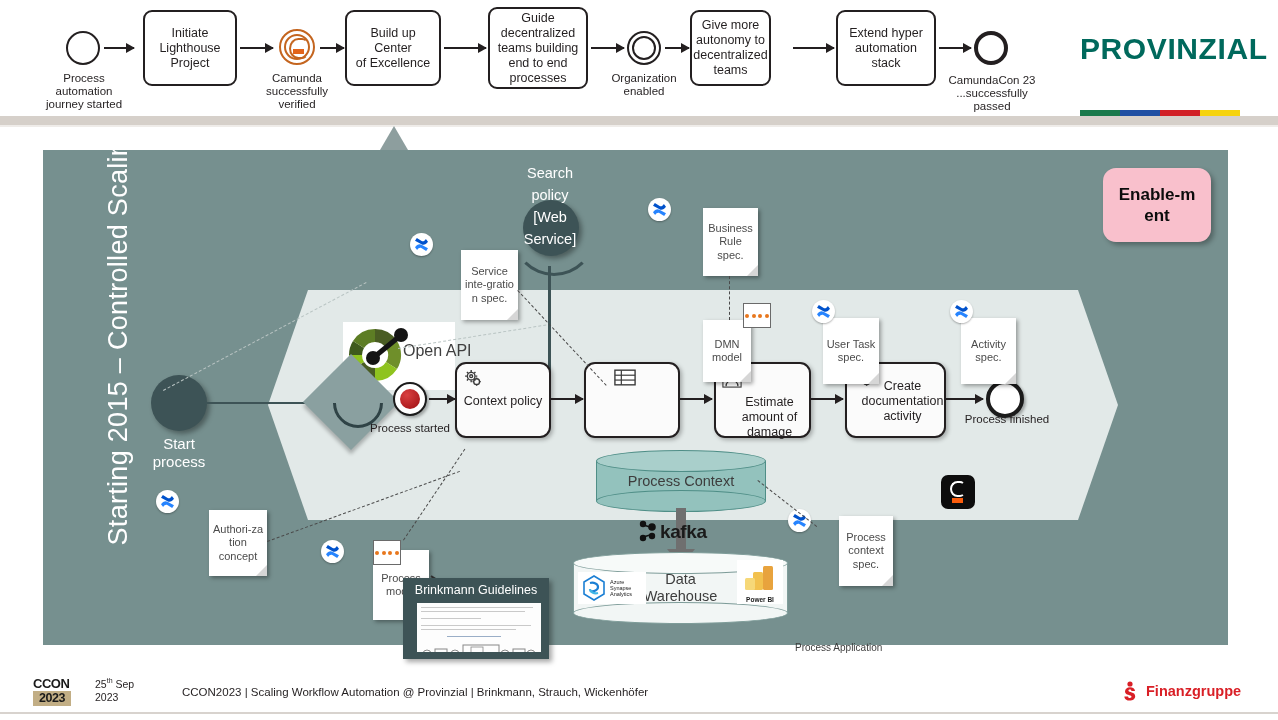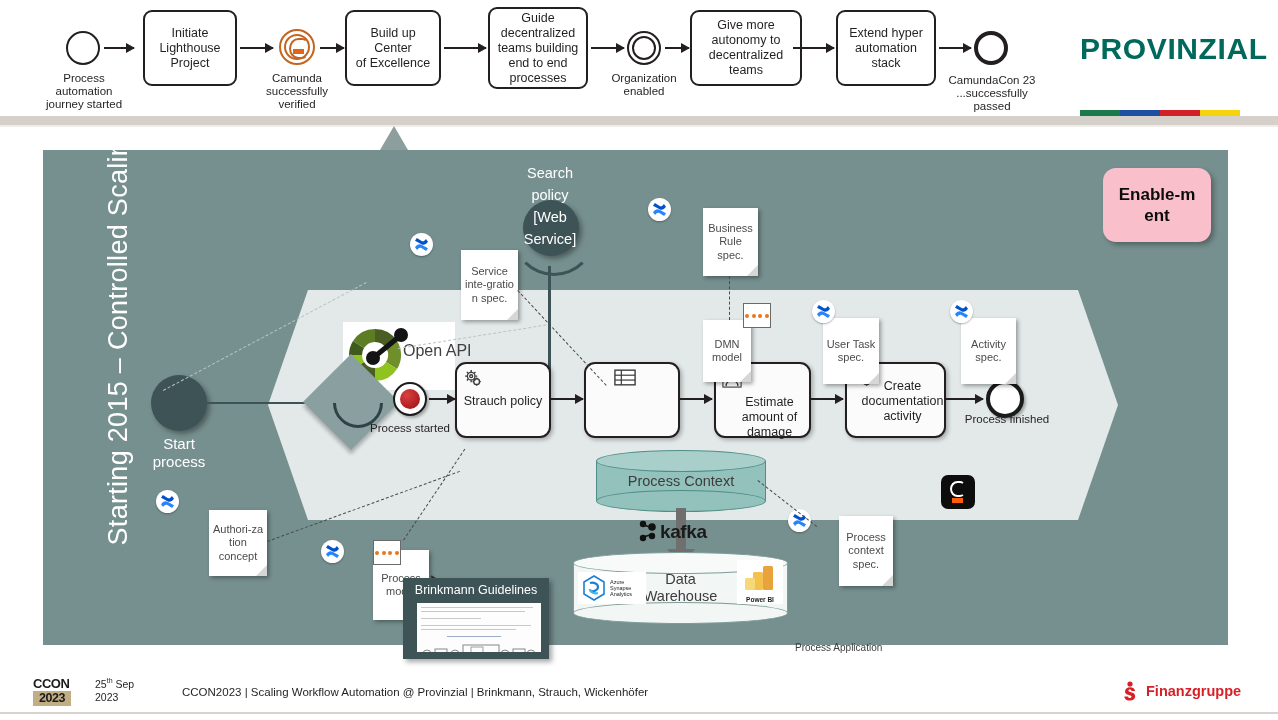--- a/index.html
+++ b/index.html
@@ -150,21 +150,21 @@
 
     <div class="task" style="left:488px;top:7px;width:100px;height:82px;">Guide<br>decentralized<br>teams building<br>end to end<br>processes</div>
 
     <div class="arw" style="left:591px;top:47px;width:33px;"></div>
 
     <div class="ev inter" style="left:627px;top:31px;"></div>
     <div class="tl-cap" style="left:597px;top:72px;width:94px;">Organization<br>enabled</div>
 
     <div class="arw" style="left:665px;top:47px;width:24px;"></div>
 
-    <div class="task" style="left:690px;top:10px;width:112px;height:76px;">Give more<br>autonomy to<br>decentralized<br>teams</div>
+    <div class="task" style="left:690px;top:10px;width:81px;height:76px;">Give more<br>autonomy to<br>decentralized<br>teams</div>
 
     <div class="arw" style="left:793px;top:47px;width:41px;"></div>
 
     <div class="task" style="left:836px;top:10px;width:100px;height:76px;">Extend hyper<br>automation<br>stack</div>
 
     <div class="arw" style="left:939px;top:47px;width:32px;"></div>
 
     <div class="ev end" style="left:974px;top:31px;"></div>
     <div class="tl-cap" style="left:941px;top:74px;width:102px;">CamundaCon 23<br>...successfully<br>passed</div>
 
@@ -229,21 +229,21 @@
         <svg width="20" height="20" viewBox="0 0 22 22">
           <g fill="none" stroke="#3a3a3a" stroke-width="1.5">
             <circle cx="9" cy="9" r="4.2"></circle>
             <circle cx="9" cy="9" r="1.6"></circle>
             <path d="M9 2.3v2M9 13.7v2M2.3 9h2M13.7 9h2M4.3 4.3l1.4 1.4M12.3 12.3l1.4 1.4M13.7 4.3l-1.4 1.4M5.7 12.3l-1.4 1.4"></path>
             <circle cx="15" cy="15" r="3.2"></circle>
             <path d="M15 10.5v1.5M15 18v1.5M10.5 15h1.5M18 15h1.5"></path>
           </g>
         </svg>
       </span>
-      <span>Strauch policy</span>
+      <span>Context policy</span>
     </div>
 
     <div class="flowarrow" style="left:508px;top:248px;width:32px;"></div>
 
     <div class="bptask" style="left:541px;top:212px;width:96px;height:76px;">
       <span class="tskicon" style="left:28px;top:5px;">
         <svg width="22" height="17" viewBox="0 0 24 18">
           <rect x="1" y="1" width="22" height="16" fill="#fff" stroke="#3a3a3a" stroke-width="1.5"></rect>
           <line x1="1" y1="6.5" x2="23" y2="6.5" stroke="#3a3a3a" stroke-width="1.3"></line>
           <line x1="1" y1="11.8" x2="23" y2="11.8" stroke="#3a3a3a" stroke-width="1.3"></line>

